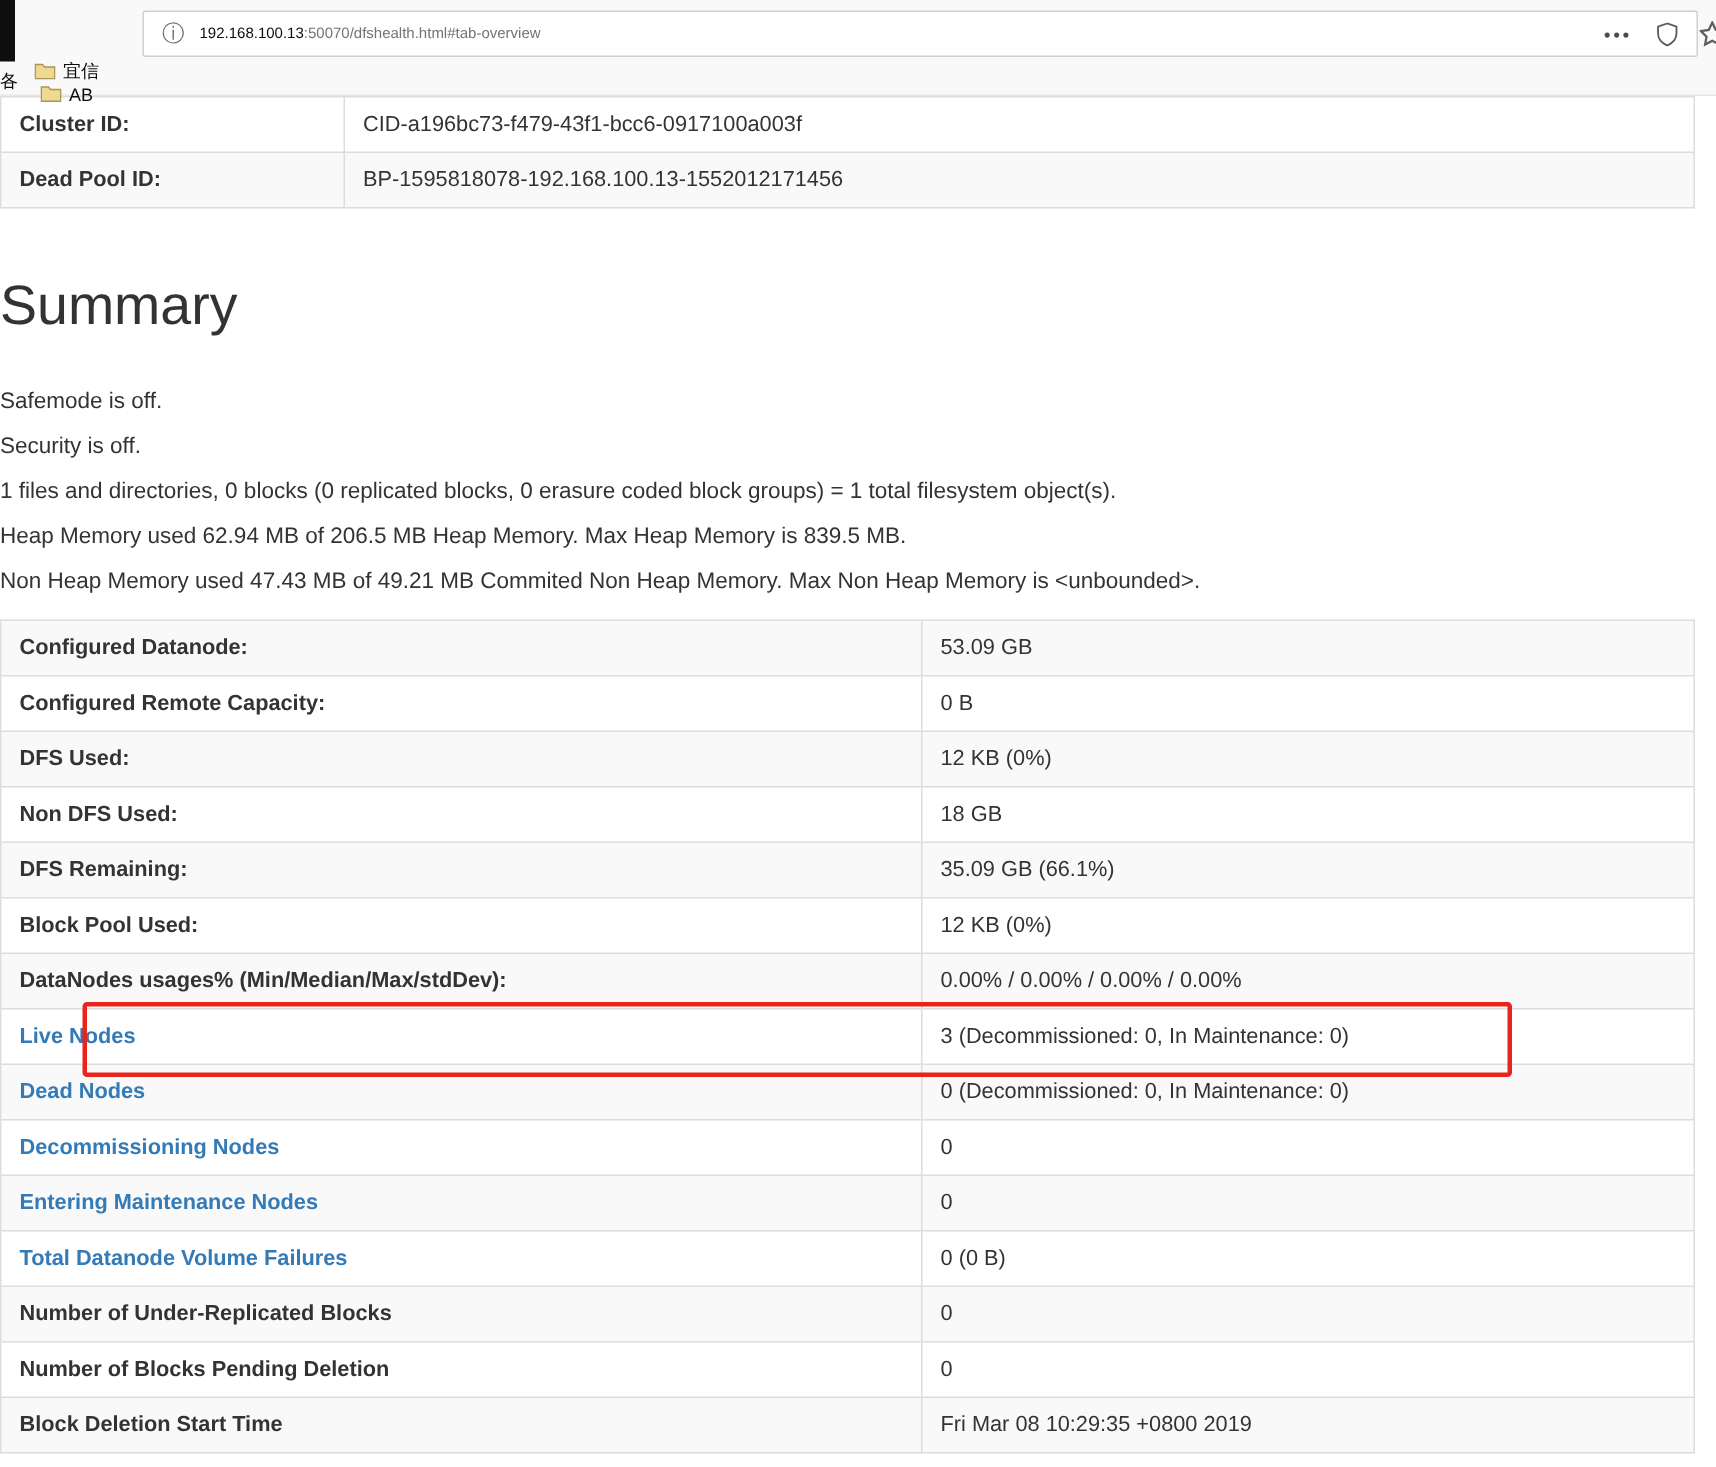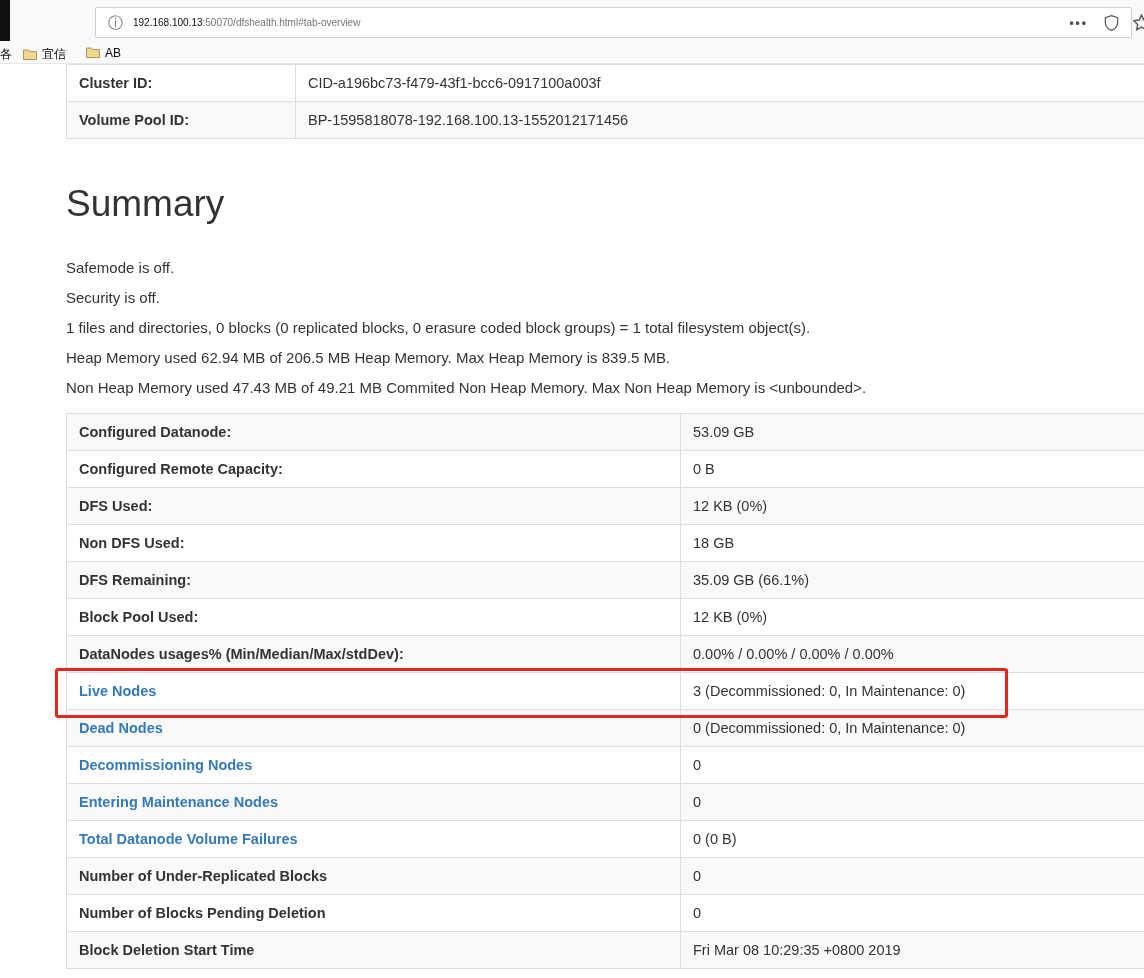--- a/index.html
+++ b/index.html
@@ -17,26 +17,26 @@
             display:flex; align-items:center; padding:0 12px; }
   .info-icon { color:#737373; font-size:15px; margin-right:10px; line-height:1; cursor:pointer; }
   .url-text { flex:1; font-size:10px; color:#737373; white-space:nowrap; overflow:hidden; }
   .url-host { color:#0c0c0d; }
   .bar-icons { display:flex; align-items:center; gap:16px; }
   .dots { color:#4a4a4f; font-size:12px; font-weight:bold; letter-spacing:2px; cursor:pointer; }
   .edge-icon { position:absolute; left:1133px; top:14px; }
   .bookmarks { position:absolute; left:0; top:44px; height:20px; width:100%;
                display:flex; align-items:center; font-size:12px; color:#0c0c0d; }
   .bm-partial { display:inline-block; width:13px; overflow:hidden; margin-right:10px; white-space:nowrap; }
-  .bm-list { display:flex; align-items:flex-start; }
+  .bm-list { display:flex; align-items:center;flex-direction:column; }
   .bm-item { display:flex; align-items:center; margin-right:20px; cursor:pointer; }
   .bm-item svg { margin-right:5px; }
 
   
-  .page { padding-left:66px; }
+  .page { }
   table { border-collapse:collapse; table-layout:fixed; width:1130px; font-size:14.5px; }
   th,td { border:1px solid var(--border); padding:8px 12px; text-align:left;
           line-height:20px; vertical-align:middle; }
   th { font-weight:bold; }
   tr.shade { background:var(--stripe); }
   .t-cluster th { width:229px; }
   .t-summary th { width:614px; }
   a { color:var(--link); text-decoration:none; }
   h1 { margin:40px 0 16px; font-size:37px; line-height:50px; font-weight:400; color:#333; }
   .paras { margin-top:24px; }
@@ -89,21 +89,21 @@
 
 <div class="page">
 
   <table class="t-cluster">
     <tbody>
         <tr>
           <th>Cluster ID:</th>
           <td>CID-a196bc73-f479-43f1-bcc6-0917100a003f</td>
         </tr>
         <tr class="shade">
-          <th>Volume Pool ID:</th>
+          <th>Dead Pool ID:</th>
           <td>BP-1595818078-192.168.100.13-1552012171456</td>
         </tr>
       </tbody>
   </table>
 
   <h1>Summary</h1>
 
   <div class="paras">
       <p>Safemode is off.</p>
       <p>Security is off.</p>

